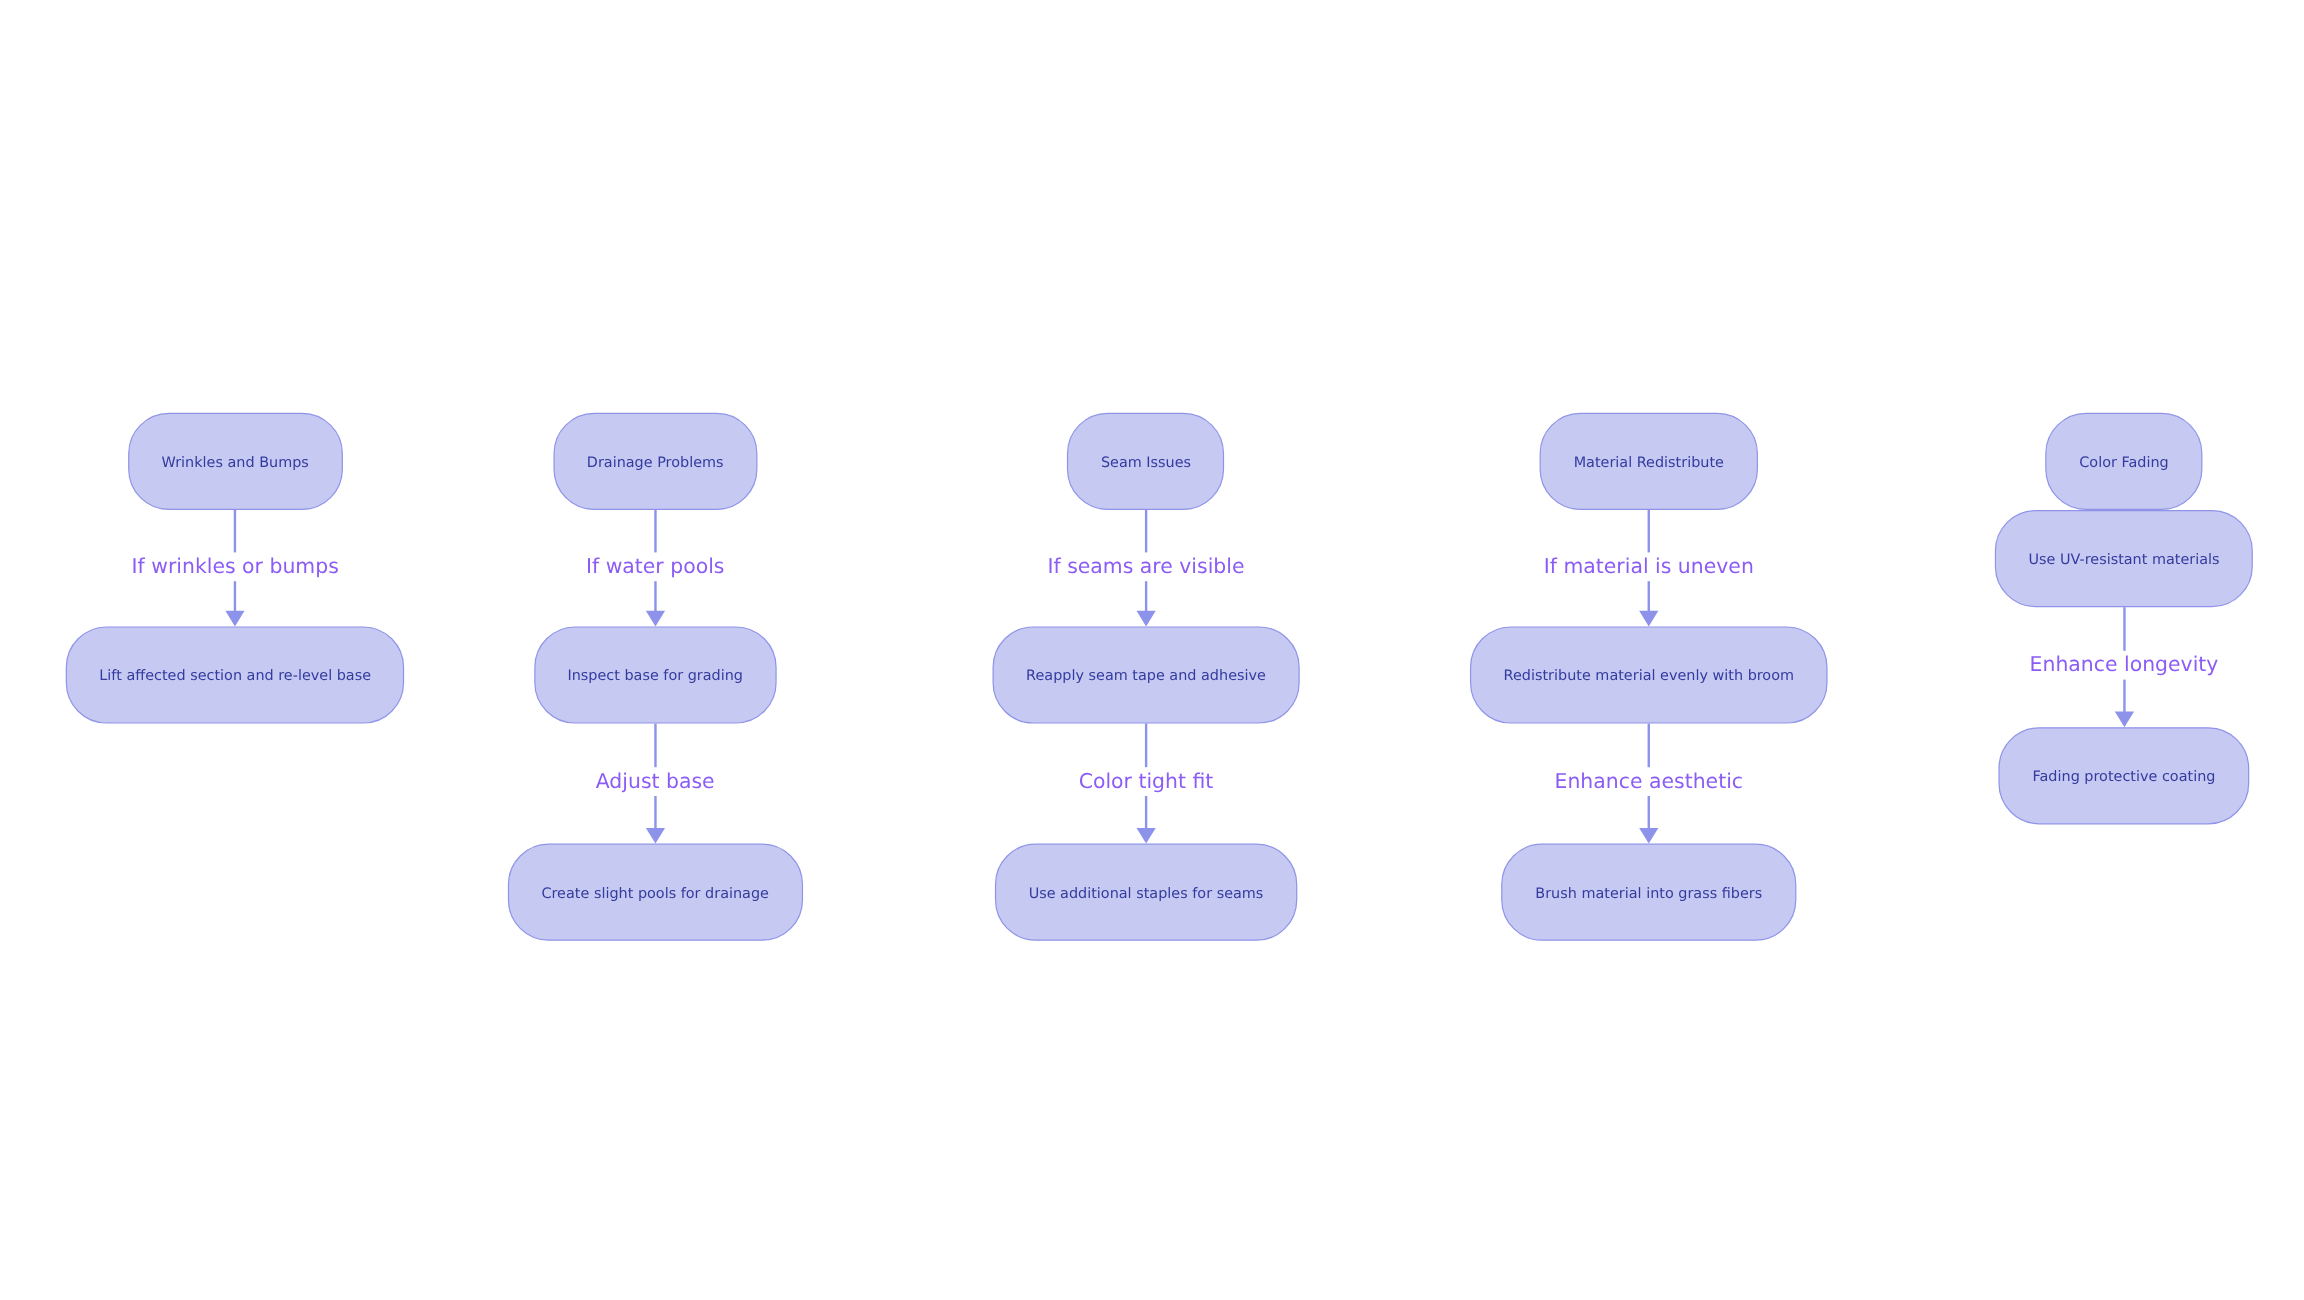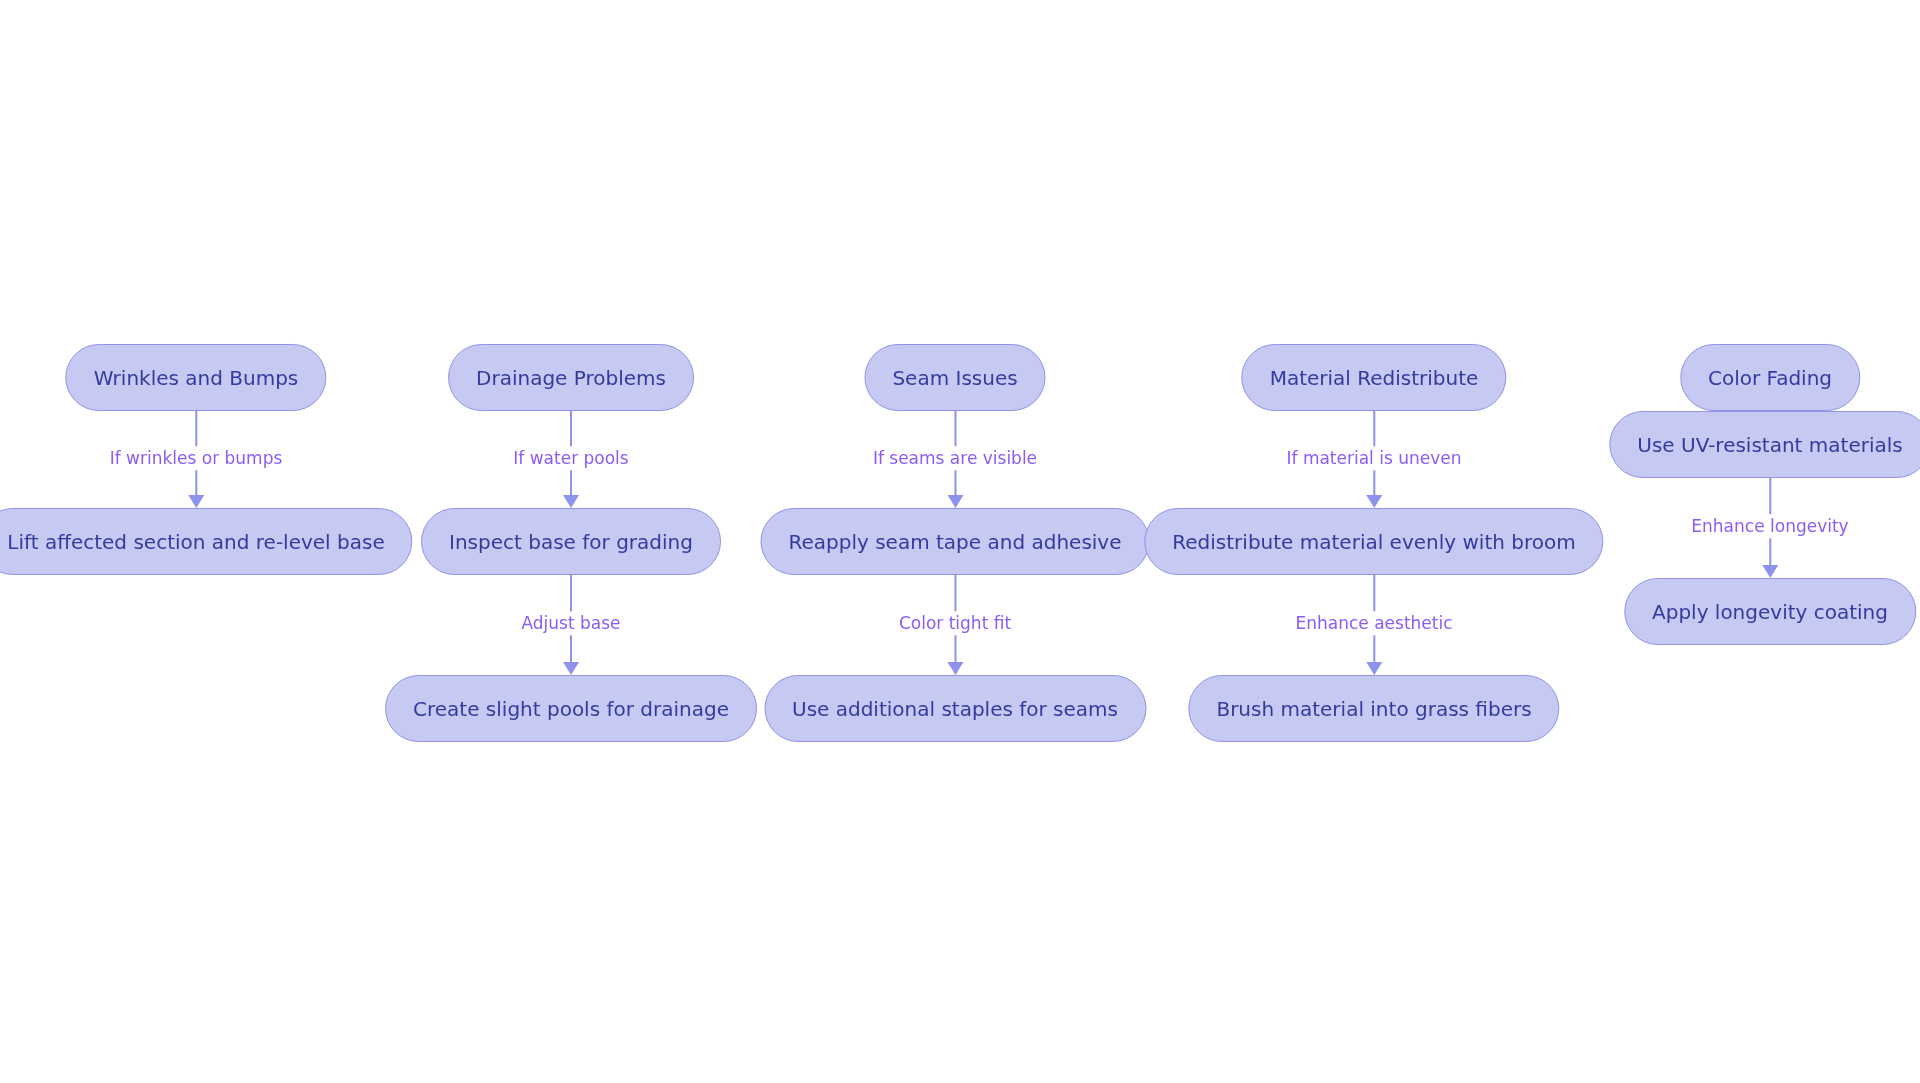--- a/index.html
+++ b/index.html
@@ -18,26 +18,26 @@
   .flow-col {
     position: absolute;
     top: 344px;
     display: flex;
     flex-direction: column;
     align-items: center;
     transform: translateX(-50%);
   }
   .node {
     box-sizing: border-box;
-    height: 67px;
+    height: 81px;
     border-radius: 34px;
     background: #c6c9f2;
     border: 1.5px solid #8f94e8;
     color: #333b9e;
-    font-size: 20px;
+    font-size: 12px;
     line-height: 1;
     display: flex;
     align-items: center;
     justify-content: center;
     padding: 0 27px;
     white-space: nowrap;
   }
   .edge {
     position: relative;
     align-self: stretch;
@@ -83,21 +83,21 @@
 <div id="canvas">
     <div class="flow-col" style="left: 196px;">
       <div class="node">Wrinkles and Bumps</div>
       <div class="edge edge-1">
         <div class="edge-line"></div>
         <div class="edge-label">If wrinkles or bumps</div>
         <div class="arrowhead"></div>
       </div>
       <div class="node">Lift affected section and re-level base</div>
     </div>
-    <div class="flow-col" style="left: 571px; justify-content: center;">
+    <div class="flow-col" style="left: 546px; justify-content: center;">
       <div class="node">Drainage Problems</div>
       <div class="edge edge-1">
         <div class="edge-line"></div>
         <div class="edge-label">If water pools</div>
         <div class="arrowhead"></div>
       </div>
       <div class="node">Inspect base for grading</div>
       <div class="edge edge-2">
         <div class="edge-line"></div>
         <div class="edge-label">Adjust base</div>
@@ -136,15 +136,15 @@
       <div class="node">Brush material into grass fibers</div>
     </div>
     <div class="flow-col" style="left: 1770px;">
       <div class="node">Color Fading</div>
       <div class="node">Use UV-resistant materials</div>
       <div class="edge edge-2">
         <div class="edge-line"></div>
         <div class="edge-label">Enhance longevity</div>
         <div class="arrowhead"></div>
       </div>
-      <div class="node">Apply longevity coating</div>
+      <div class="node">Fading protective coating</div>
     </div>
   </div>
 
 </body></html>

